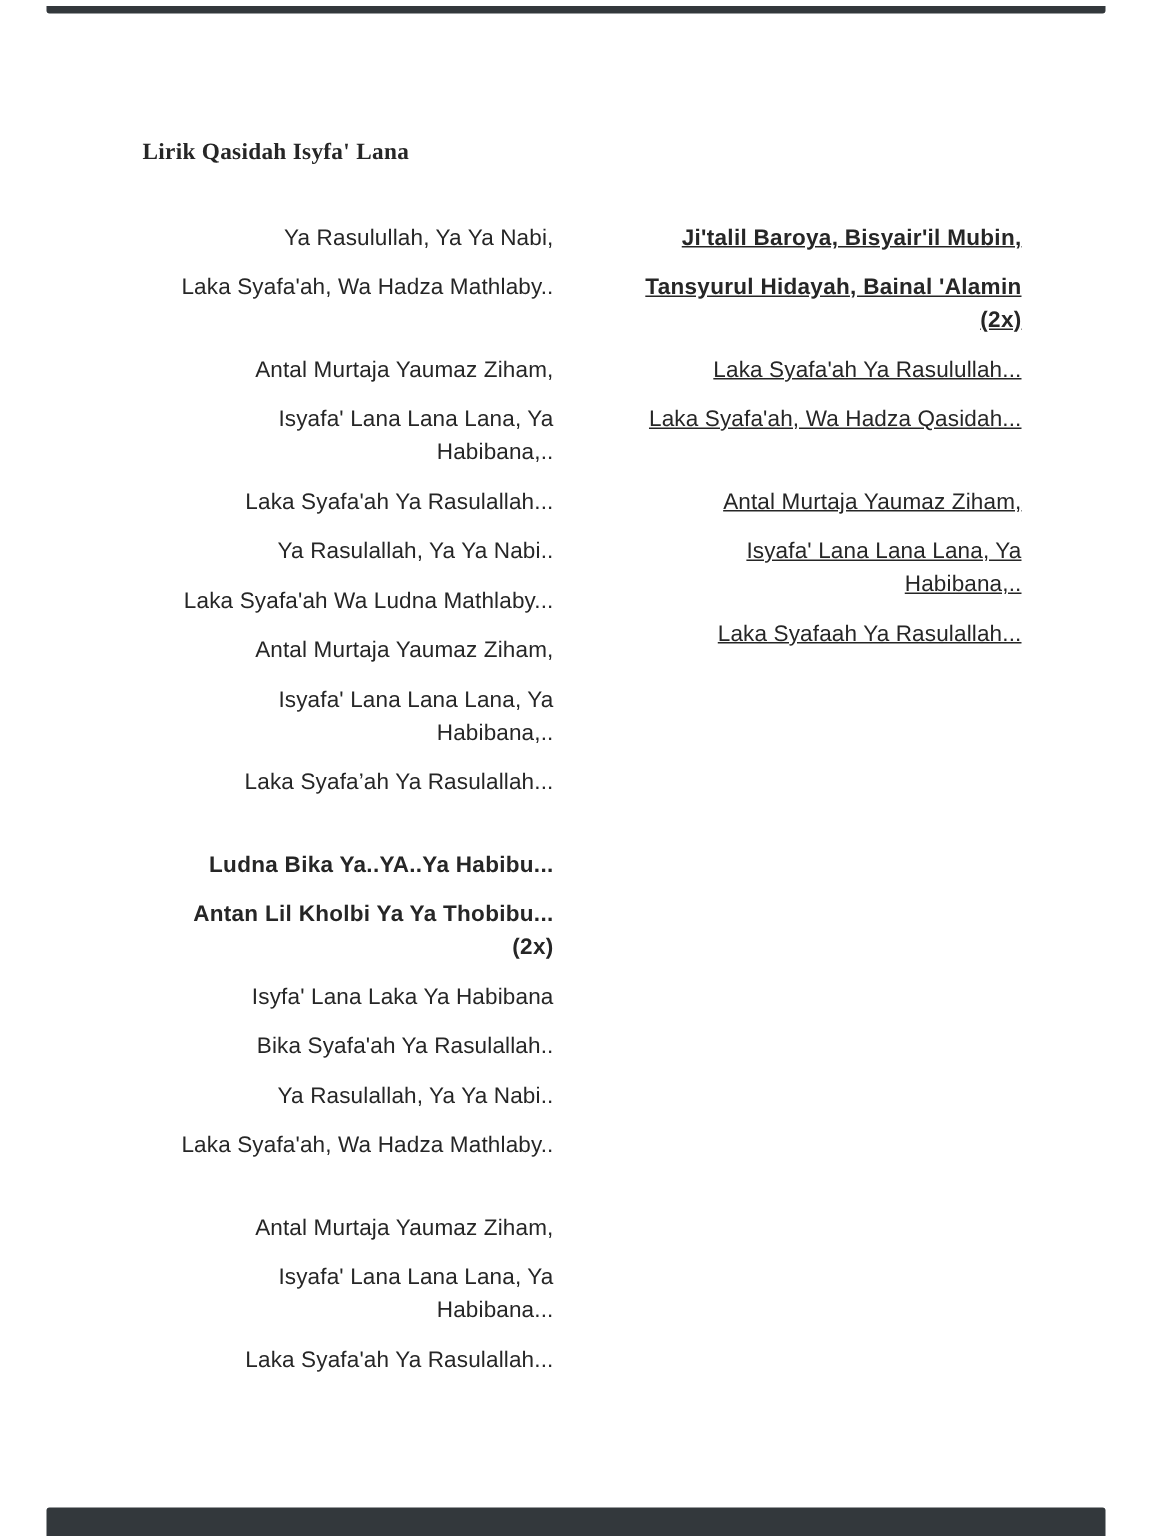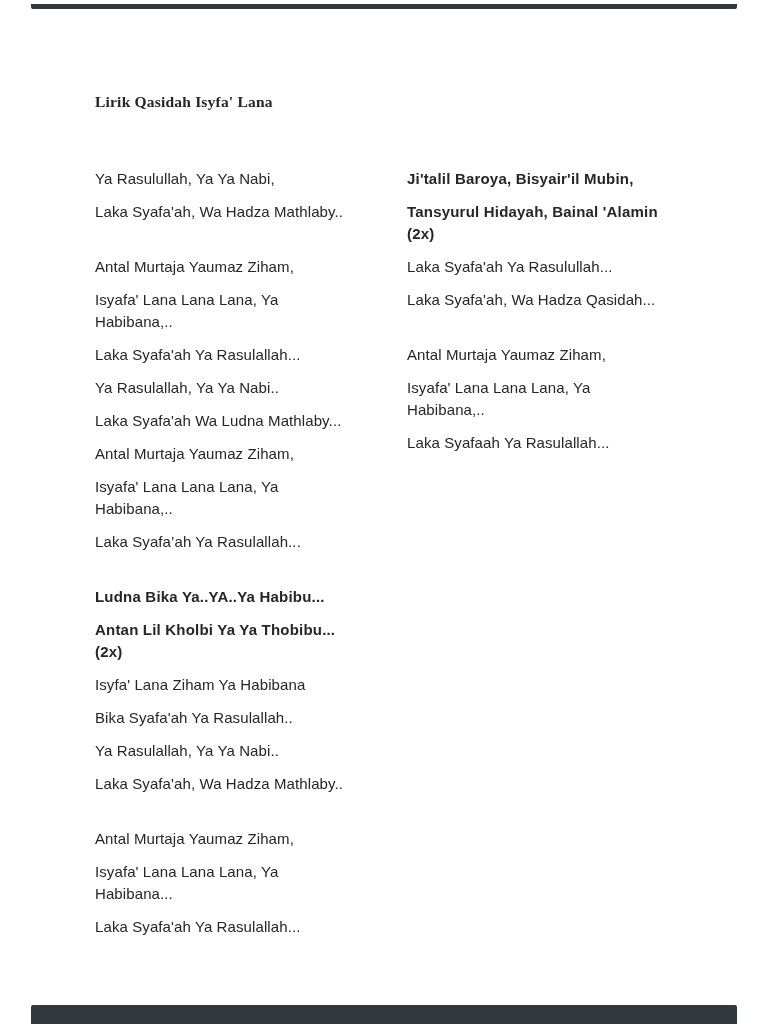--- a/index.html
+++ b/index.html
@@ -28,24 +28,24 @@
   .strip-top{top:4px;height:5px;border-radius:0 0 2px 2px;}
   .strip-bottom{top:1005px;height:19px;border-radius:2px 2px 0 0;}
   .doc-title{
     position:absolute;left:95px;top:91px;margin:0;
     font-size:15.5px;font-weight:700;line-height:22px;
     letter-spacing:0.2px;
     white-space:nowrap;
     font-family:Liberation Serif, serif;
   }
   .col{
-    position:absolute;top:168px;
+    position:absolute;top:148px;text-align:right;
   }
   #col-left{left:95px;width:274px;}
-  #col-right{left:407px;width:274px;}
+  #col-right{left:407px;width:274px;text-decoration:underline;}
   .para{
     margin:0 0 11px 0;
     font-size:15px;line-height:22px;
     letter-spacing:0.1px;
     white-space:nowrap;
   }
   .para.bold{font-weight:700;letter-spacing:0.2px;}
   .para.gap{margin-top:33px;}
 </style>
 </head>
@@ -63,21 +63,21 @@
       <p class="para gap">Antal Murtaja Yaumaz Ziham,</p>
       <p class="para">Isyafa' Lana Lana Lana, Ya<br>Habibana,..</p>
       <p class="para">Laka Syafa'ah Ya Rasulallah...</p>
       <p class="para">Ya Rasulallah, Ya Ya Nabi..</p>
       <p class="para">Laka Syafa'ah Wa Ludna Mathlaby...</p>
       <p class="para">Antal Murtaja Yaumaz Ziham,</p>
       <p class="para">Isyafa' Lana Lana Lana, Ya<br>Habibana,..</p>
       <p class="para">Laka Syafa’ah Ya Rasulallah...</p>
       <p class="para bold gap">Ludna Bika Ya..YA..Ya Habibu...</p>
       <p class="para bold">Antan Lil Kholbi Ya Ya Thobibu...<br>(2x)</p>
-      <p class="para">Isyfa' Lana Ziham Ya Habibana</p>
+      <p class="para">Isyfa' Lana Laka Ya Habibana</p>
       <p class="para">Bika Syafa'ah Ya Rasulallah..</p>
       <p class="para">Ya Rasulallah, Ya Ya Nabi..</p>
       <p class="para">Laka Syafa'ah, Wa Hadza Mathlaby..</p>
       <p class="para gap">Antal Murtaja Yaumaz Ziham,</p>
       <p class="para">Isyafa' Lana Lana Lana, Ya<br>Habibana...</p>
       <p class="para">Laka Syafa'ah Ya Rasulallah...</p>
     </div>
   <div class="col" id="col-right">
       <p class="para bold">Ji'talil Baroya, Bisyair'il Mubin,</p>
       <p class="para bold">Tansyurul Hidayah, Bainal 'Alamin<br>(2x)</p>

